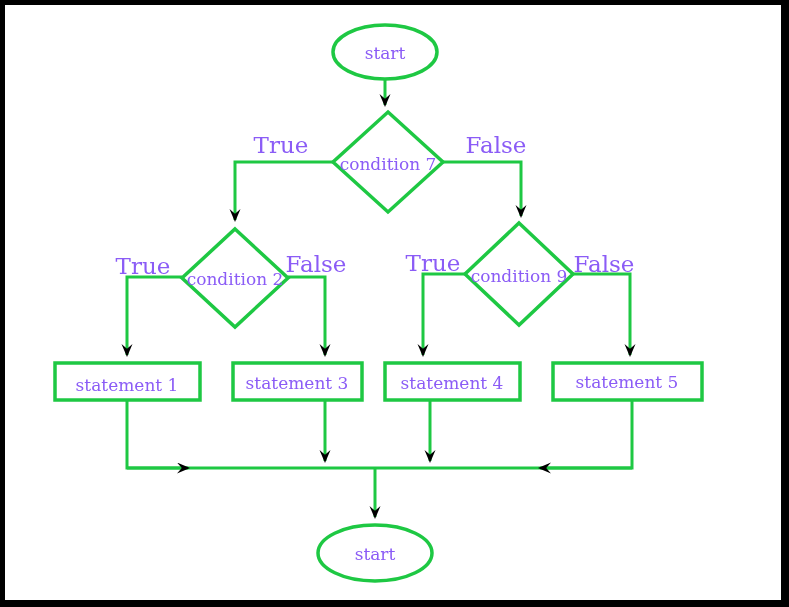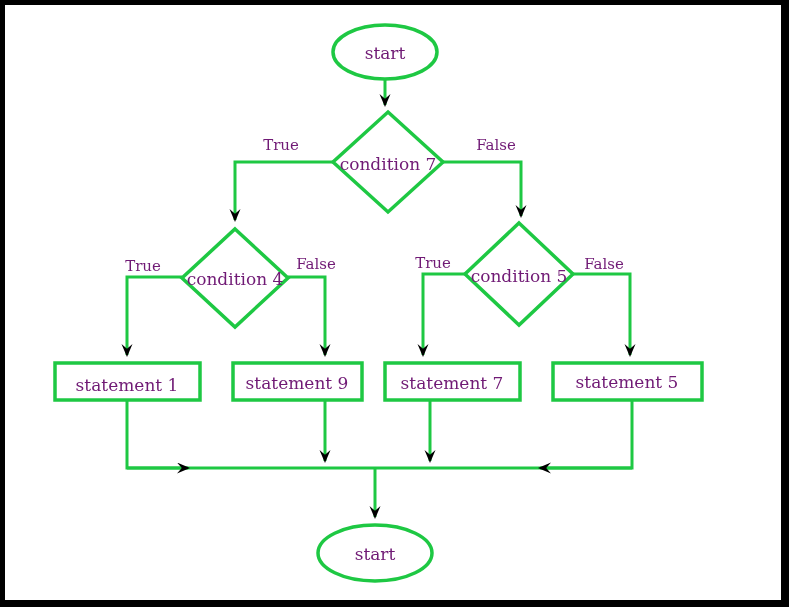--- a/index.html
+++ b/index.html
@@ -16,28 +16,28 @@
     overflow: hidden;
   }
   #flow-svg {
     position: absolute;
     left: 0;
     top: 0;
   }
   .node-label, .branch-label {
     position: absolute;
     transform: translate(-50%, -50%);
-    color: #701a75;
+    color: #8b5cf6;
     font-size: 17px;
     line-height: 1;
     white-space: nowrap;
     user-select: none;
   }
   .branch-label {
-    font-size: 15px;
+    font-size: 23px;
   }
   #frame {
     position: absolute;
     inset: 0;
     border-style: solid;
     border-color: #000000;
     border-width: 5px 8px 7px 5px;
     pointer-events: none;
   }
 </style>
@@ -77,25 +77,25 @@
       <rect x="55" y="363" width="145" height="37"></rect>
       <rect x="233" y="363" width="129" height="37"></rect>
       <rect x="385" y="363" width="135" height="37"></rect>
       <rect x="553" y="363" width="149" height="37"></rect>
       <ellipse cx="375" cy="553" rx="57" ry="28"></ellipse>
     </g>
   </svg>
 
   <div class="node-label" style="left:385px; top:53px">start</div>
   <div class="node-label" style="left:388px; top:164px">condition 7</div>
-  <div class="node-label" style="left:235px; top:279px">condition 4</div>
-  <div class="node-label" style="left:519px; top:276px">condition 5</div>
+  <div class="node-label" style="left:235px; top:279px">condition 2</div>
+  <div class="node-label" style="left:519px; top:276px">condition 9</div>
   <div class="node-label" style="left:127px; top:385px">statement 1</div>
-  <div class="node-label" style="left:297px; top:383px">statement 9</div>
-  <div class="node-label" style="left:452px; top:383px">statement 7</div>
+  <div class="node-label" style="left:297px; top:383px">statement 3</div>
+  <div class="node-label" style="left:452px; top:383px">statement 4</div>
   <div class="node-label" style="left:627px; top:382px">statement 5</div>
   <div class="node-label" style="left:375px; top:554px">start</div>
 
   <div class="branch-label" style="left:281px; top:145px">True</div>
   <div class="branch-label" style="left:496px; top:145px">False</div>
   <div class="branch-label" style="left:143px; top:266px">True</div>
   <div class="branch-label" style="left:316px; top:264px">False</div>
   <div class="branch-label" style="left:433px; top:263px">True</div>
   <div class="branch-label" style="left:604px; top:264px">False</div>
 

